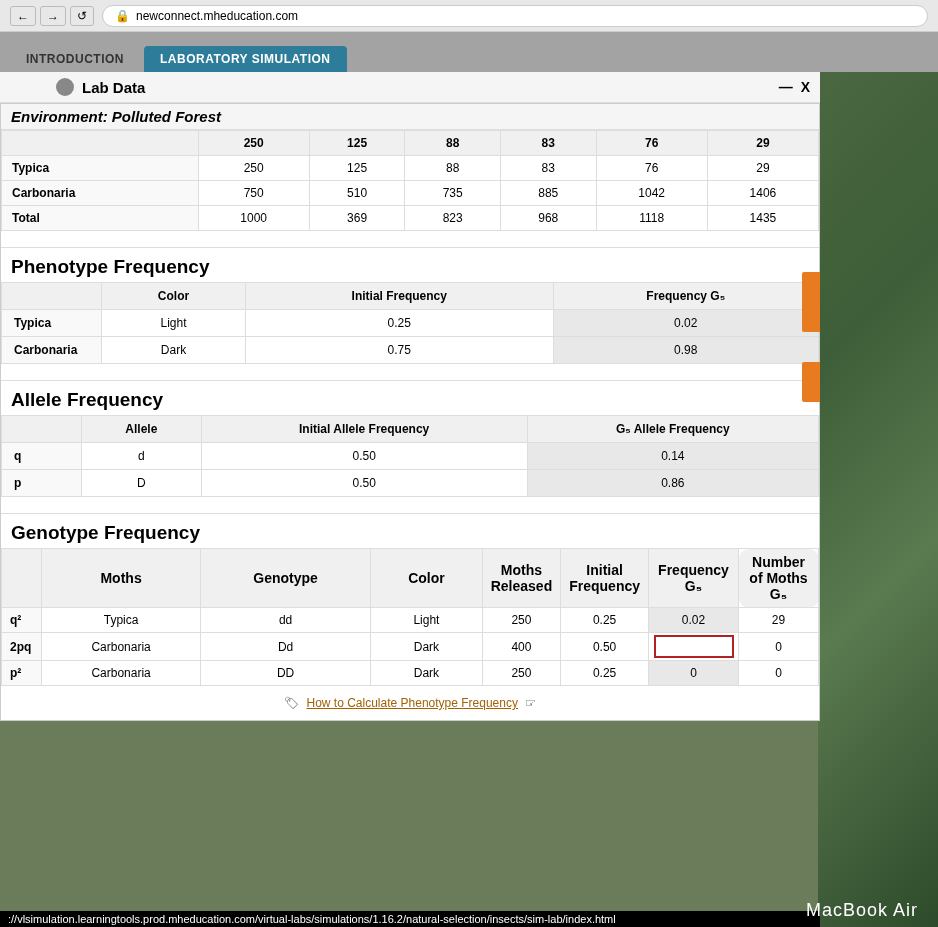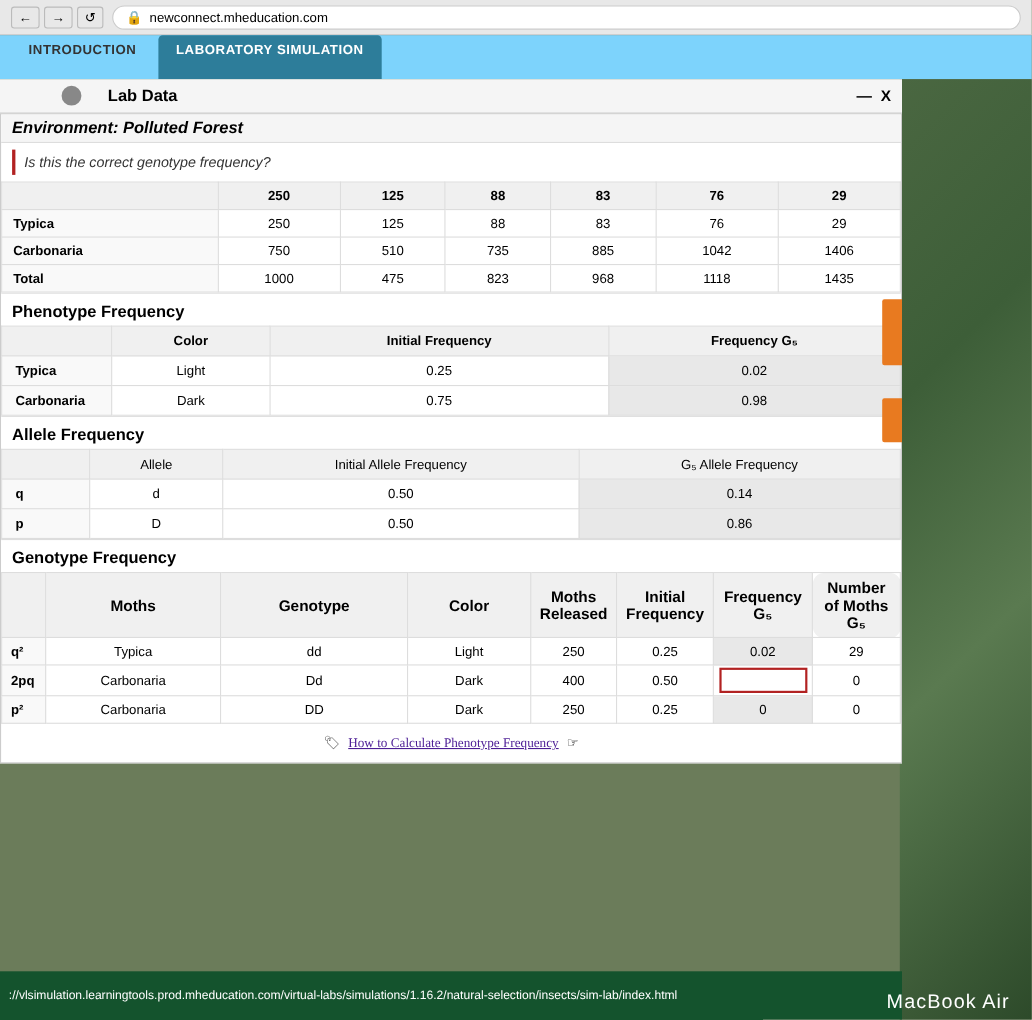--- a/index.html
+++ b/index.html
@@ -45,22 +45,23 @@
       display: flex;
       align-items: center;
     }
     .browser-url .lock-icon {
       margin-right: 6px;
       color: #555;
     }
 
     
     .nav-tabs {
-      background: #7dd3fc;
-      display: flex;
+      background: #a3a3a3;
+      display: flex;
+      align-items: flex-end;
       padding: 0 10px;
       height: 40px;
       gap: 4px;
     }
     .nav-tab {
       padding: 6px 16px;
       font-size: 12px;
       font-weight: bold;
       cursor: pointer;
       border-radius: 4px 4px 0 0;
@@ -83,21 +84,21 @@
       align-items: center;
       background: #f5f5f5;
       padding: 6px 10px;
       border-bottom: 1px solid #ddd;
     }
     .panel-title {
       font-size: 15px;
       font-weight: bold;
       display: flex;
       align-items: center;
-      gap: 24px;
+      gap: 8px;
       padding-left: 46px;
     }
     .panel-title .icon-lab {
       width: 18px;
       height: 18px;
       background: #888;
       border-radius: 50%;
       display: inline-block;
     }
     .panel-controls {
@@ -196,25 +197,26 @@
       font-weight: bold;
       background: #f9f9f9;
     }
     .data-table .header-row th {
       background: #f0f0f0;
       font-weight: bold;
     }
 
     
     .section-header {
-      font-size: 15px;
+      font-size: 19px;
       font-weight: bold;
       padding: 8px 8px 4px 10px;
       border-top: 1px solid #ddd;
       background: white;
+      margin-top: 16px;
     }
 
     
     .pheno-table {
       width: 100%;
       border-collapse: collapse;
       font-size: 12px;
     }
     .pheno-table td, .pheno-table th {
       border: 1px solid #ddd;
@@ -247,21 +249,21 @@
       text-align: center;
     }
     .allele-table .label-col {
       text-align: left;
       font-weight: bold;
       background: #f9f9f9;
       width: 80px;
     }
     .allele-table th {
       background: #f0f0f0;
-      font-weight: normal;
+      font-weight: bold;
     }
     .allele-gs-cell {
       background: #e8e8e8;
     }
 
     
     .geno-table {
       width: 100%;
       border-collapse: collapse;
       font-size: 12px;
@@ -292,36 +294,35 @@
       background: white;
     }
 
     
     .calc-link {
       text-align: center;
       padding: 10px;
       font-size: 12px;
     }
     .calc-link a {
-      color: #4c1d95;
+      color: #a16207;
       text-decoration: underline;
       cursor: pointer;
-      font-family: Liberation Serif, serif;
     }
     .calc-link .tag-icon {
       color: #555;
       margin-right: 4px;
     }
 
     
     .status-bar {
-      background: #14532d;
+      background: #000000;
       color: white;
       font-size: 11px;
-      padding: 16px 8px;
+      padding: 2px 8px;
       position: absolute;
       bottom: 0;
       width: 100%;
     }
 
     
     .macbook-bar {
       position: absolute;
       bottom: 6px;
       right: 20px;
@@ -379,23 +380,20 @@
         <button>X</button>
       </div>
     </div>
 
     <div class="panel-content">
 
       <div class="env-header">
         <div class="env-title">Environment: Polluted Forest</div>
       </div>
 
-      <div class="question-bar">
-        <span>Is this the correct genotype frequency?</span>
-      </div>
 
       <table class="data-table">
         <thead>
           <tr class="header-row">
             <th></th>
             <th>250</th>
             <th>125</th>
             <th>88</th>
             <th>83</th>
             <th>76</th>
@@ -417,21 +415,21 @@
             <td>750</td>
             <td>510</td>
             <td>735</td>
             <td>885</td>
             <td>1042</td>
             <td>1406</td>
           </tr>
           <tr>
             <td class="row-label">Total</td>
             <td>1000</td>
-            <td>475</td>
+            <td>369</td>
             <td>823</td>
             <td>968</td>
             <td>1118</td>
             <td>1435</td>
           </tr>
         </tbody>
       </table>
 
       <div class="section-header">Phenotype Frequency</div>
       <table class="pheno-table">

